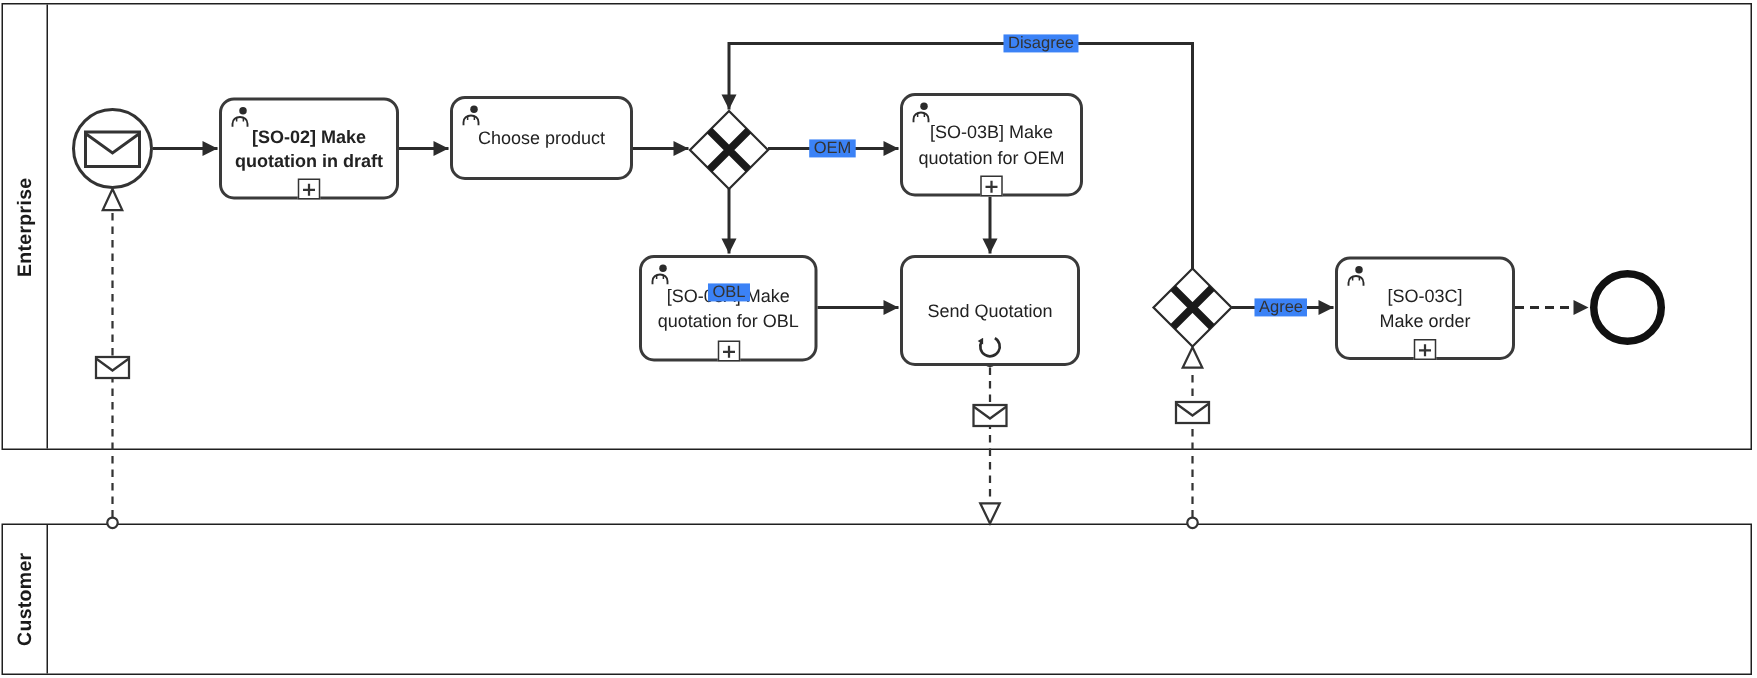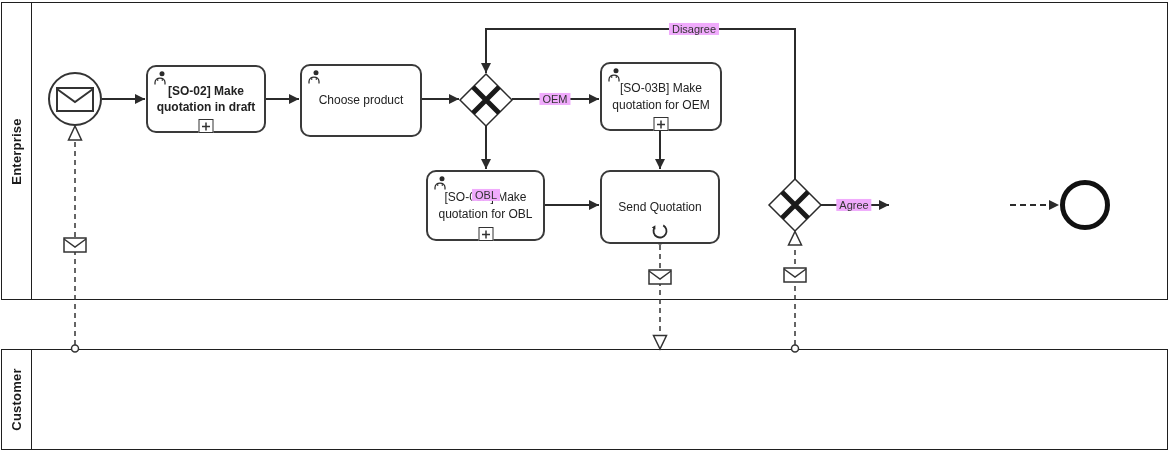--- a/index.html
+++ b/index.html
@@ -21,21 +21,21 @@
     font-size:12px;line-height:1.35;text-align:center;color:#222;
   }
   .task-label{white-space:pre-line;padding:0 4px;}
   .user-icon{position:absolute;left:4px;top:3px;width:16px;height:16px;}
   .sub-marker{position:absolute;left:50%;bottom:-2px;transform:translateX(-50%);
     width:15px;height:14px;border:1.5px solid #333;box-sizing:border-box;background:#fff;
     display:flex;align-items:center;justify-content:center;}
   .loop-marker{position:absolute;left:50%;bottom:3px;transform:translateX(-50%);width:18px;height:16px;}
   .gateway{position:absolute;}
   .flow-label{
-    position:absolute;transform:translate(-50%,-50%);background:#f0abfc;padding:0 3px;
+    position:absolute;transform:translate(-50%,-50%);background:#3b82f6;padding:0 3px;
     font-size:11px;color:#333;line-height:1.1;white-space:nowrap;
   }
 </style>
 </head>
 <body>
 
 <div class="canvas">
 
   <div class="pool" style="left:1px;top:2px;width:1167px;height:298px;">
     <div class="pool-band">
@@ -110,21 +110,21 @@
     </span>
     <div class="task-label">[SO-02] Make
 quotation in draft</div>
     <div class="sub-marker">
       <svg width="11" height="11" viewBox="0 0 11 11">
           <path d="M5.5,1.5 V9.5 M1.5,5.5 H9.5" stroke="#333" stroke-width="1.5"></path>
         </svg>
     </div>
   </div>
 
-  <div class="node task" style="left:300px;top:64px;width:122px;height:73px;">
+  <div class="node task" style="left:300px;top:64px;width:122px;height:56px;">
     <span class="user-icon">
       <svg viewBox="0 0 32 32" width="16" height="16">
         <circle cx="20" cy="7.5" r="5" fill="#2b2b2b"></circle>
         <path d="M6,29 V25 C6,19.5 10.5,16 16,16 C21.5,16 26,19.5 26,25 V29" fill="none" stroke="#2b2b2b" stroke-width="2.5"></path>
         <path d="M11.5,17 V22 M20.5,17 V22" stroke="#2b2b2b" stroke-width="2"></path>
       </svg>
     </span>
     <div class="task-label">Choose product</div>
   </div>
 
@@ -179,20 +179,36 @@
     </div>
   </div>
 
   <div class="gateway" style="left:765px;top:175px;width:60px;height:60px;">
     <svg width="60" height="60" viewBox="0 0 60 60">
       <polygon points="30,4 56,30 30,56 4,30" fill="#fff" stroke="#2b2b2b" stroke-width="1.5"></polygon>
       <path d="M17,17 L43,43 M43,17 L17,43" stroke="#1a1a1a" stroke-width="5"></path>
     </svg>
   </div>
 
+  <div class="node task" style="left:890px;top:171px;width:120px;height:69px;">
+    <span class="user-icon">
+      <svg viewBox="0 0 32 32" width="16" height="16">
+        <circle cx="20" cy="7.5" r="5" fill="#2b2b2b"></circle>
+        <path d="M6,29 V25 C6,19.5 10.5,16 16,16 C21.5,16 26,19.5 26,25 V29" fill="none" stroke="#2b2b2b" stroke-width="2.5"></path>
+        <path d="M11.5,17 V22 M20.5,17 V22" stroke="#2b2b2b" stroke-width="2"></path>
+      </svg>
+    </span>
+    <div class="task-label">[SO-03C]
+Make order</div>
+    <div class="sub-marker">
+      <svg width="11" height="11" viewBox="0 0 11 11">
+          <path d="M5.5,1.5 V9.5 M1.5,5.5 H9.5" stroke="#333" stroke-width="1.5"></path>
+        </svg>
+    </div>
+  </div>
 
   <div class="node event end-event"></div>
 
   <div class="flow-label" style="left:555px;top:99px;">OEM</div>
   <div class="flow-label" style="left:486px;top:148px;margin-top:47px;">OBL</div>
   <div class="flow-label" style="left:854px;top:205px;">Agree</div>
   <div class="flow-label" style="left:694px;top:29px;">Disagree</div>
 
 </div>
 

